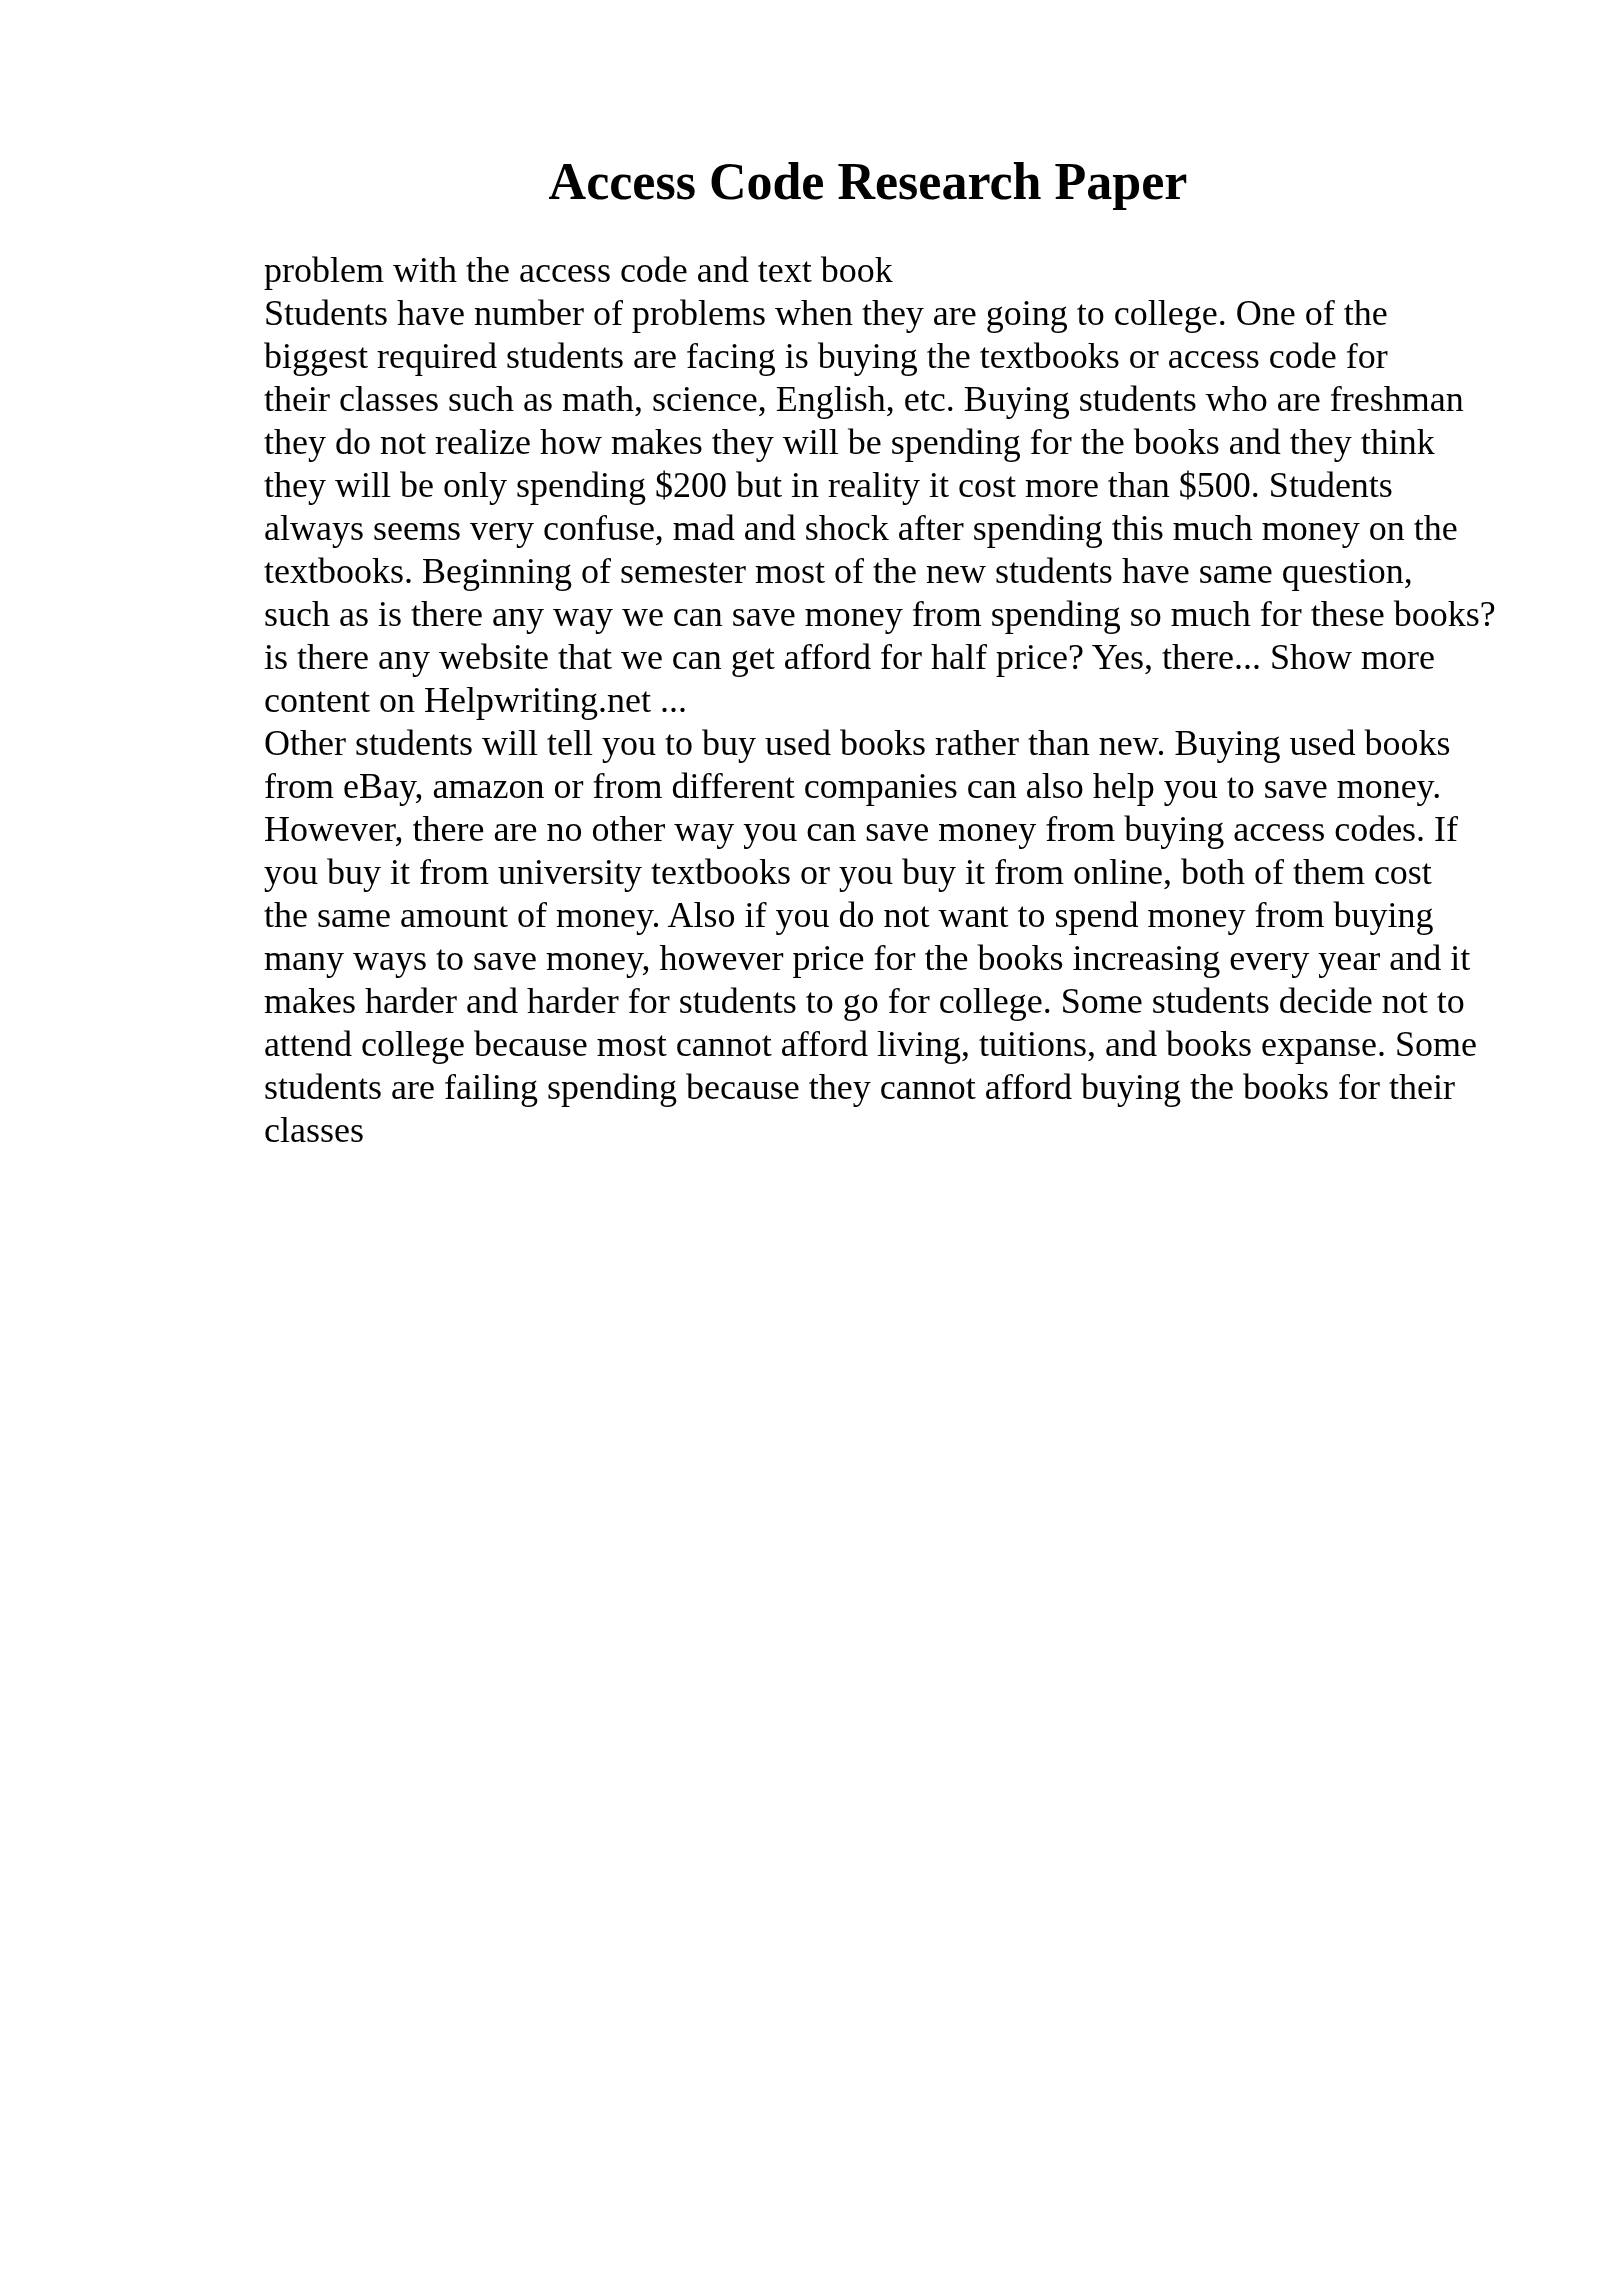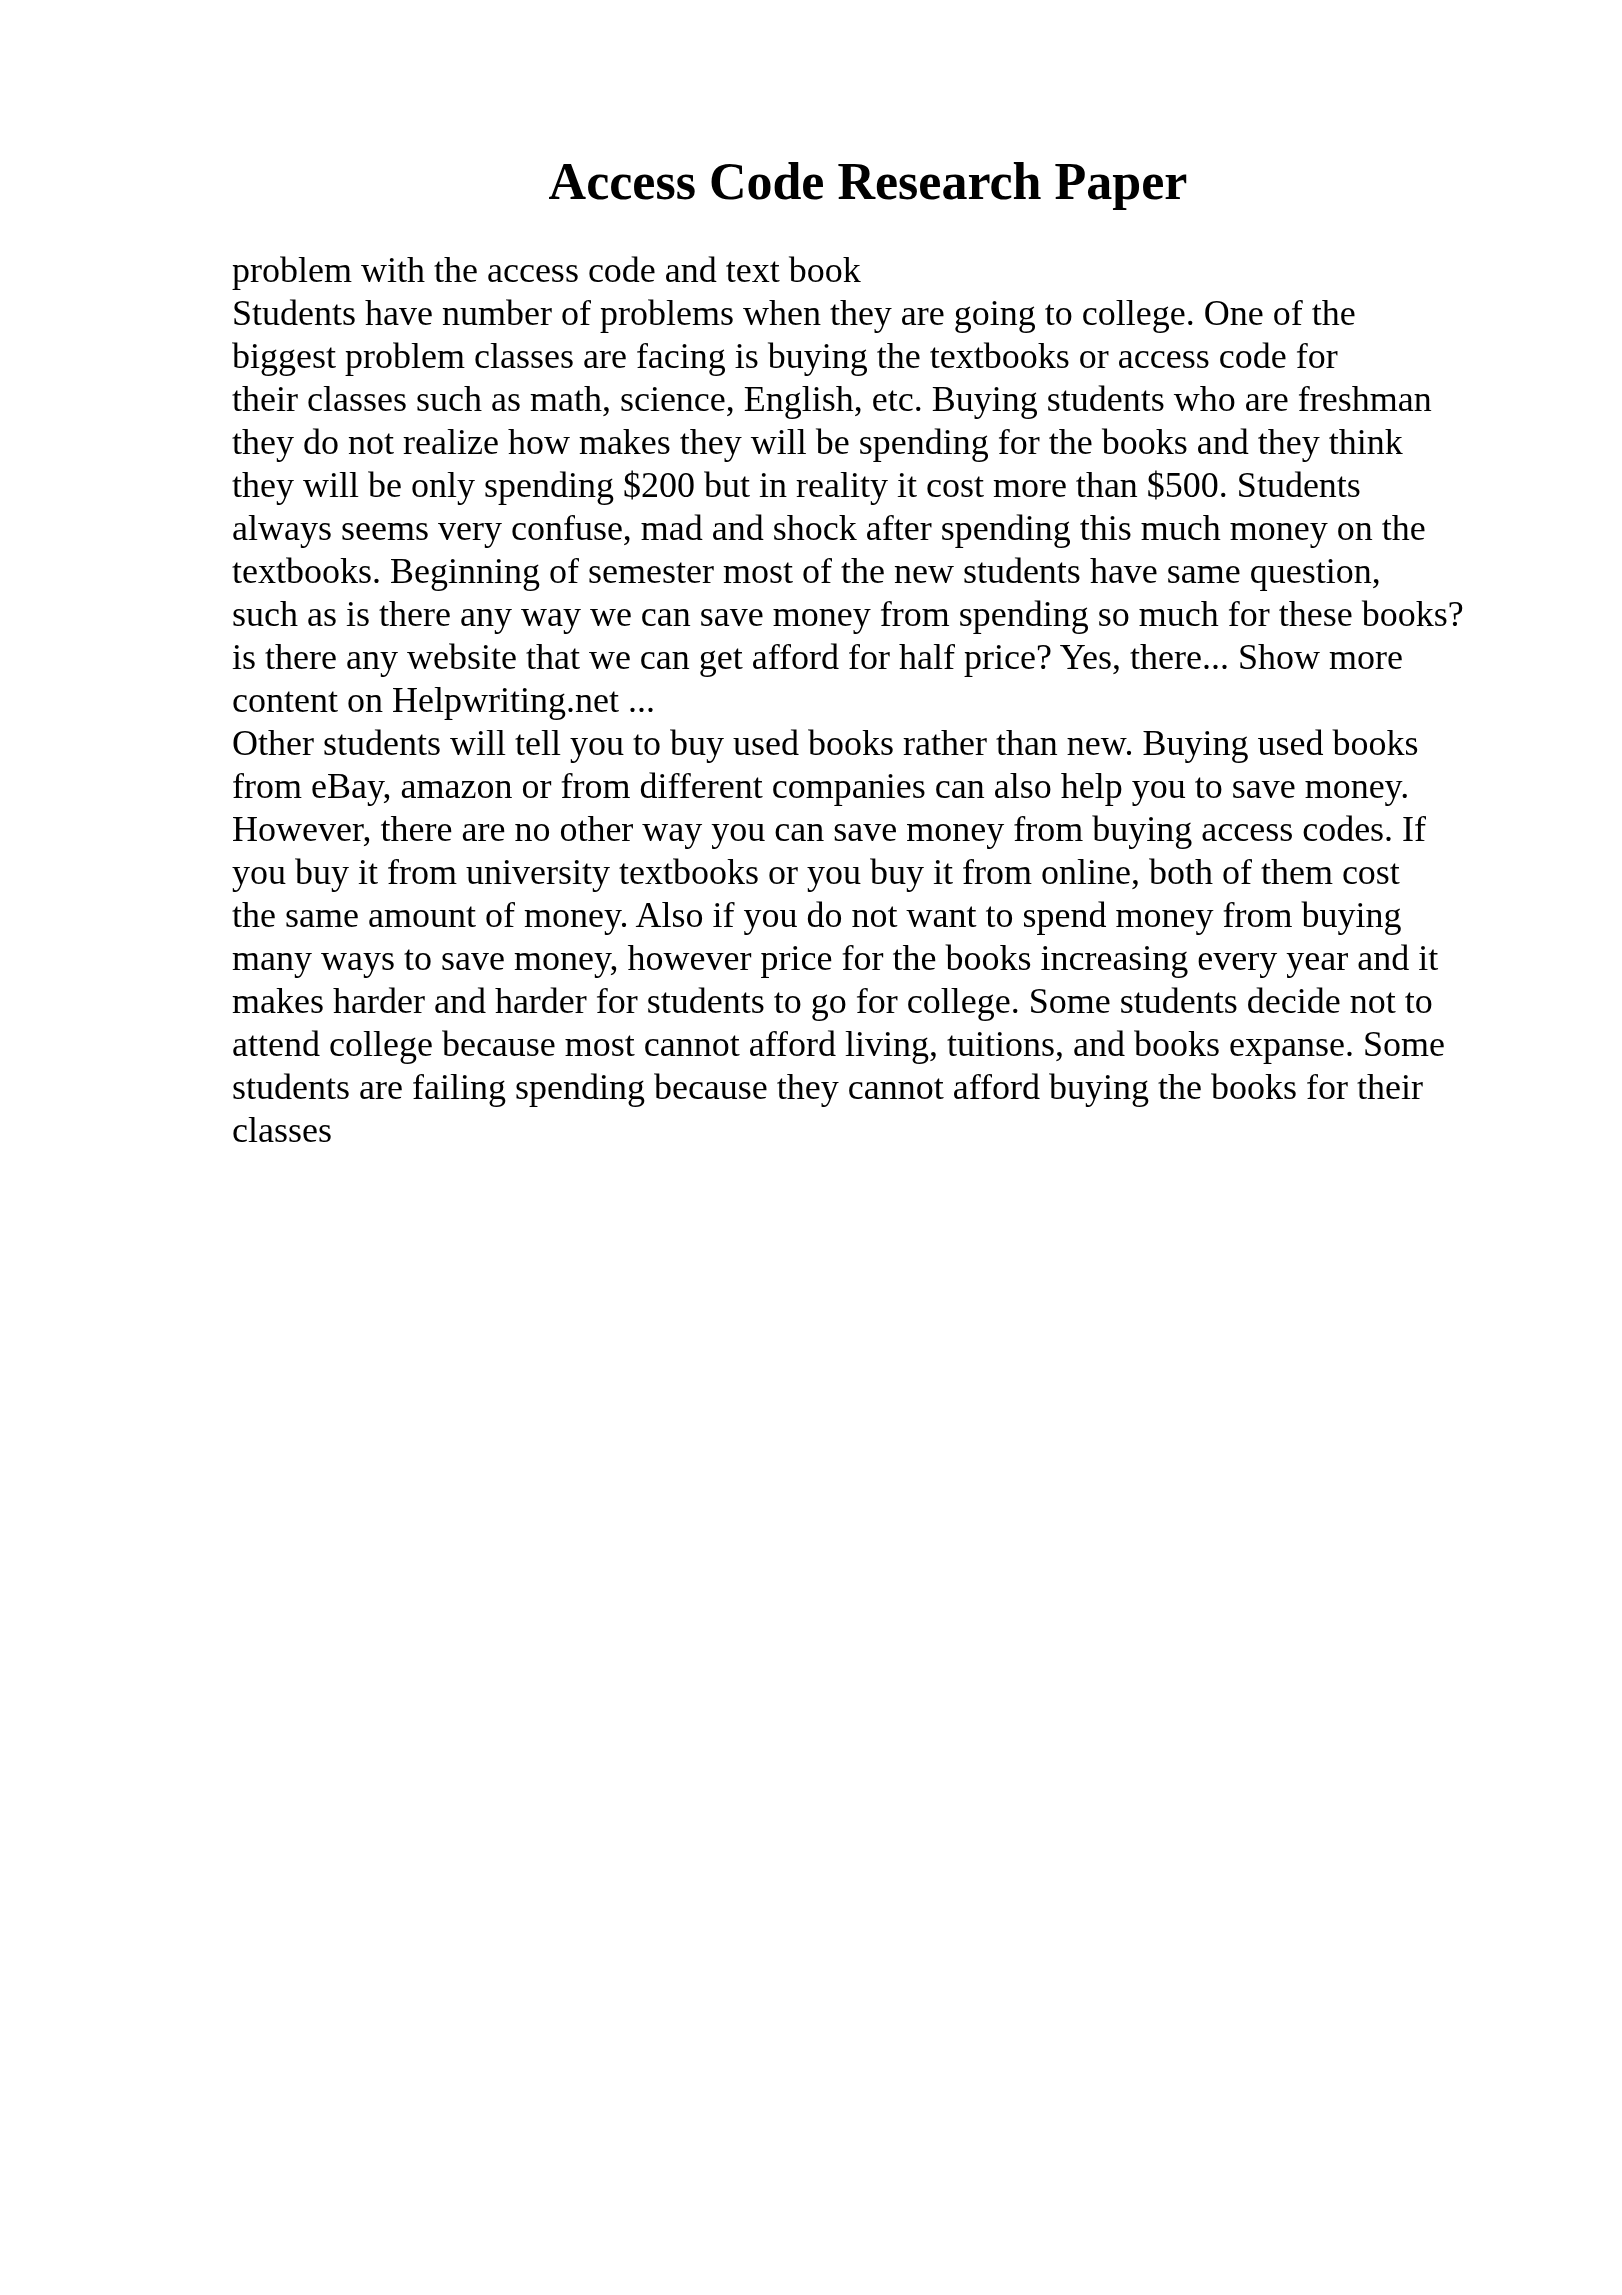--- a/index.html
+++ b/index.html
@@ -10,31 +10,31 @@
     text-align: center;
     font-family: "Liberation Serif", serif; font-weight: bold;
     font-size: 52px; line-height: 60px; color: #000;
     white-space: nowrap;
   }
   .body {
     position: absolute; left: 232px; top: 249px; width: 1299px;
     font-family: "Liberation Serif", serif;
     font-size: 36px; line-height: 43px; color: #000;
   }
-  .line { display: block; white-space: nowrap; height: 43px; }
+  .line { display: block; white-space: nowrap; height: 43px; margin-left: 32px; }
 </style>
 </head>
 <body>
 
 <div class="page">
   <div class="title">Access Code Research Paper</div>
   <div class="body">
     <span class="line">problem with the access code and text book</span>
     <span class="line">Students have number of problems when they are going to college. One of the</span>
-    <span class="line">biggest problem classes are facing is buying the textbooks or access code for</span>
+    <span class="line">biggest required students are facing is buying the textbooks or access code for</span>
     <span class="line">their classes such as math, science, English, etc. Buying students who are freshman</span>
     <span class="line">they do not realize how makes they will be spending for the books and they think</span>
     <span class="line">they will be only spending $200 but in reality it cost more than $500. Students</span>
     <span class="line">always seems very confuse, mad and shock after spending this much money on the</span>
     <span class="line">textbooks. Beginning of semester most of the new students have same question,</span>
     <span class="line">such as is there any way we can save money from spending so much for these books?</span>
     <span class="line">is there any website that we can get afford for half price? Yes, there... Show more</span>
     <span class="line">content on Helpwriting.net ...</span>
     <span class="line">Other students will tell you to buy used books rather than new. Buying used books</span>
     <span class="line">from eBay, amazon or from different companies can also help you to save money.</span>

